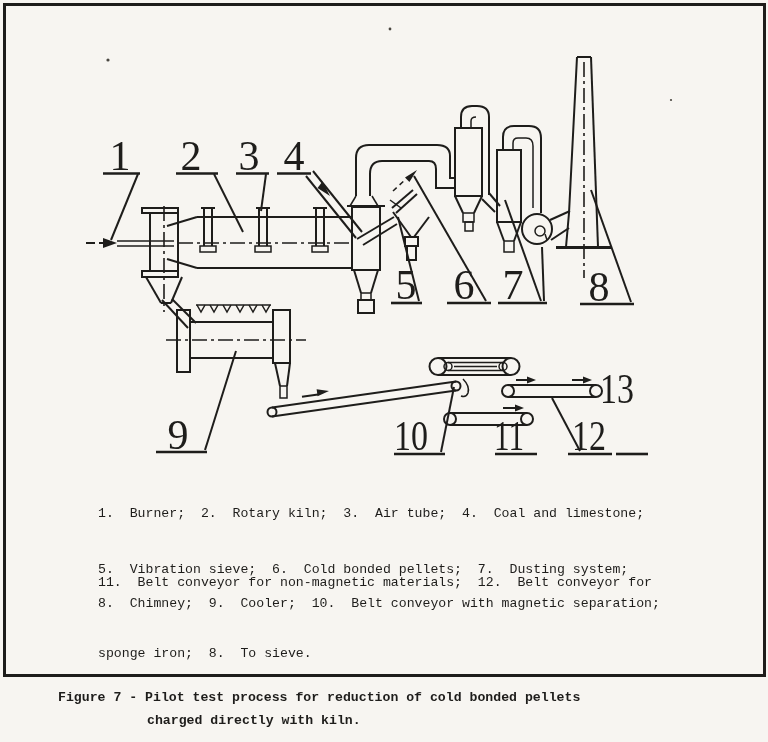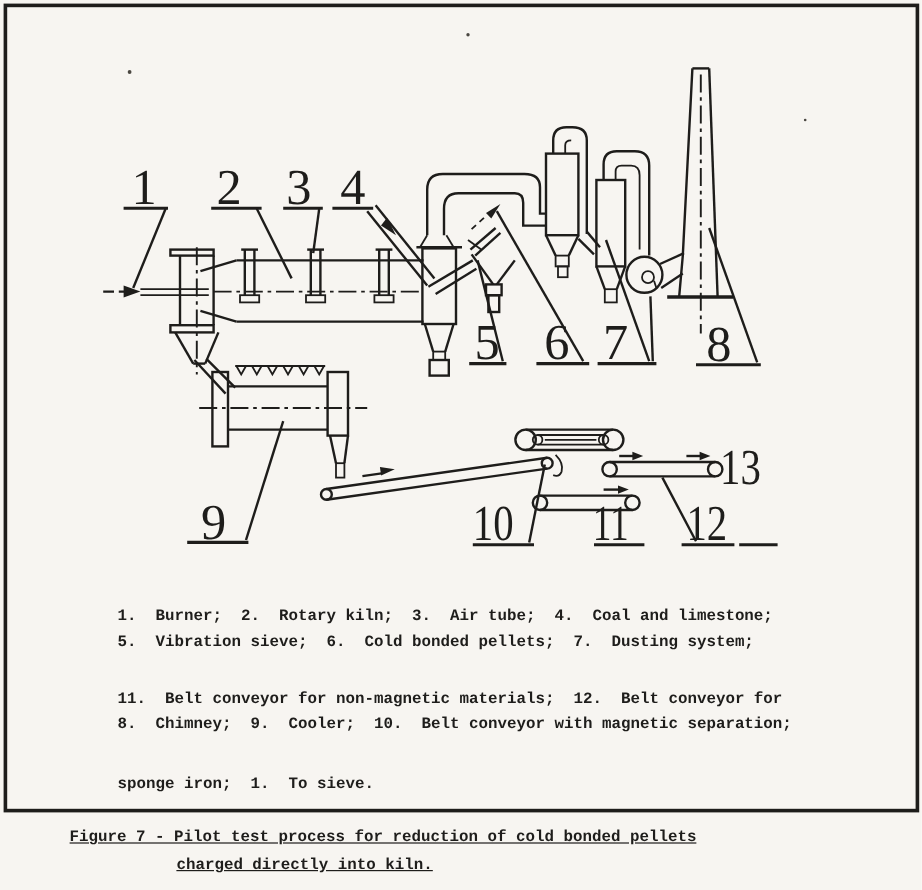--- a/index.html
+++ b/index.html
@@ -14,28 +14,27 @@
   svg{position:absolute;left:0;top:0;}
   .ln{fill:none;stroke:#1e1d1b;stroke-width:2;stroke-linecap:butt;stroke-linejoin:miter;}
   .thin{stroke-width:1.5;}
   .thick{stroke-width:3;}
   .ul{stroke-width:2.6;}
   .dd{stroke-dasharray:15 4 3 4;stroke-width:1.6;}
   .solid{fill:#1e1d1b;stroke:none;}
   .num{font-family:"Liberation Serif", serif;font-size:42px;fill:#1e1d1b;stroke:none;text-anchor:middle;}
   .legend-line{
     position:absolute;left:98px;
-    font-weight:bold;font-size:13.2px;
+    font-weight:normal;font-size:13.2px;
     white-space:pre;letter-spacing:0;
   }
   .caption-line{
     position:absolute;
     font-weight:bold;font-size:13.2px;
     white-space:pre;
-    text-decoration:underline;
   }
   .speck{fill:#4a4741;stroke:none;}
 </style>
 </head>
 <body>
 
 <div class="page">
 
   <svg width="768" height="742" viewBox="0 0 768 742">
 
@@ -293,24 +292,24 @@
         <line x1="580" y1="451" x2="552" y2="398" class="ln"></line>
       </g>
       <g>
         <text x="617" y="403" class="num" textLength="34" lengthAdjust="spacingAndGlyphs">13</text>
       </g>
     </g>
   </svg>
 
   <div>
     <div class="legend-line" style="top:506px">1.  Burner;  2.  Rotary kiln;  3.  Air tube;  4.  Coal and limestone;</div>
-    <div class="legend-line" style="top:527px">5.  Vibration sieve;  6.  Cold bonded pellets;  7.  Dusting system;</div>
+    <div class="legend-line" style="top:562px">5.  Vibration sieve;  6.  Cold bonded pellets;  7.  Dusting system;</div>
     <div class="legend-line" style="top:596px">8.  Chimney;  9.  Cooler;  10.  Belt conveyor with magnetic separation;</div>
     <div class="legend-line" style="top:575px">11.  Belt conveyor for non-magnetic materials;  12.  Belt conveyor for</div>
-    <div class="legend-line" style="top:646px">sponge iron;  1.  To sieve.</div>
+    <div class="legend-line" style="top:646px">sponge iron;  8.  To sieve.</div>
   </div>
 
   <div>
     <div class="caption-line" style="left:58px;top:690px">Figure 7 - Pilot test process for reduction of cold bonded pellets</div>
-    <div class="caption-line" style="left:147px;top:713px">charged directly into kiln.</div>
+    <div class="caption-line" style="left:147px;top:713px">charged directly with kiln.</div>
   </div>
 
 </div>
 
 </body></html>

